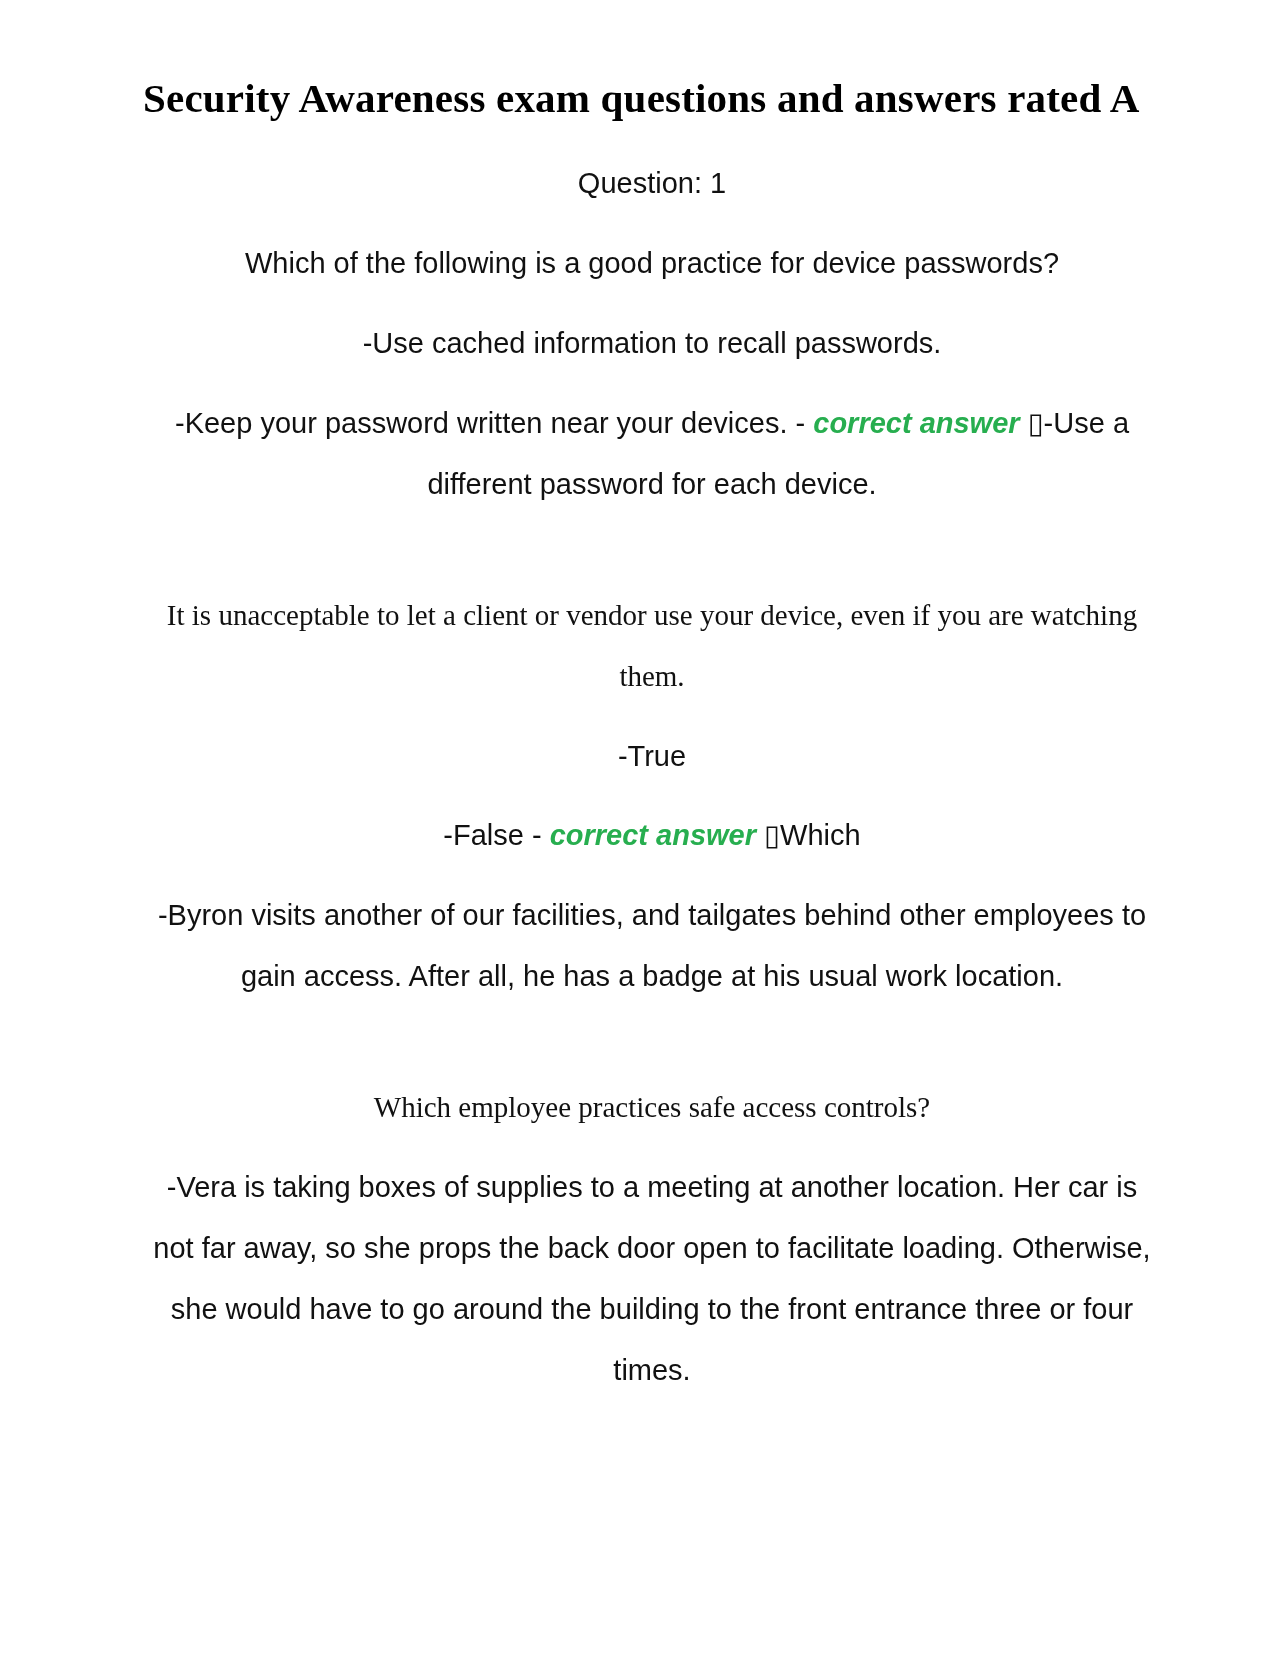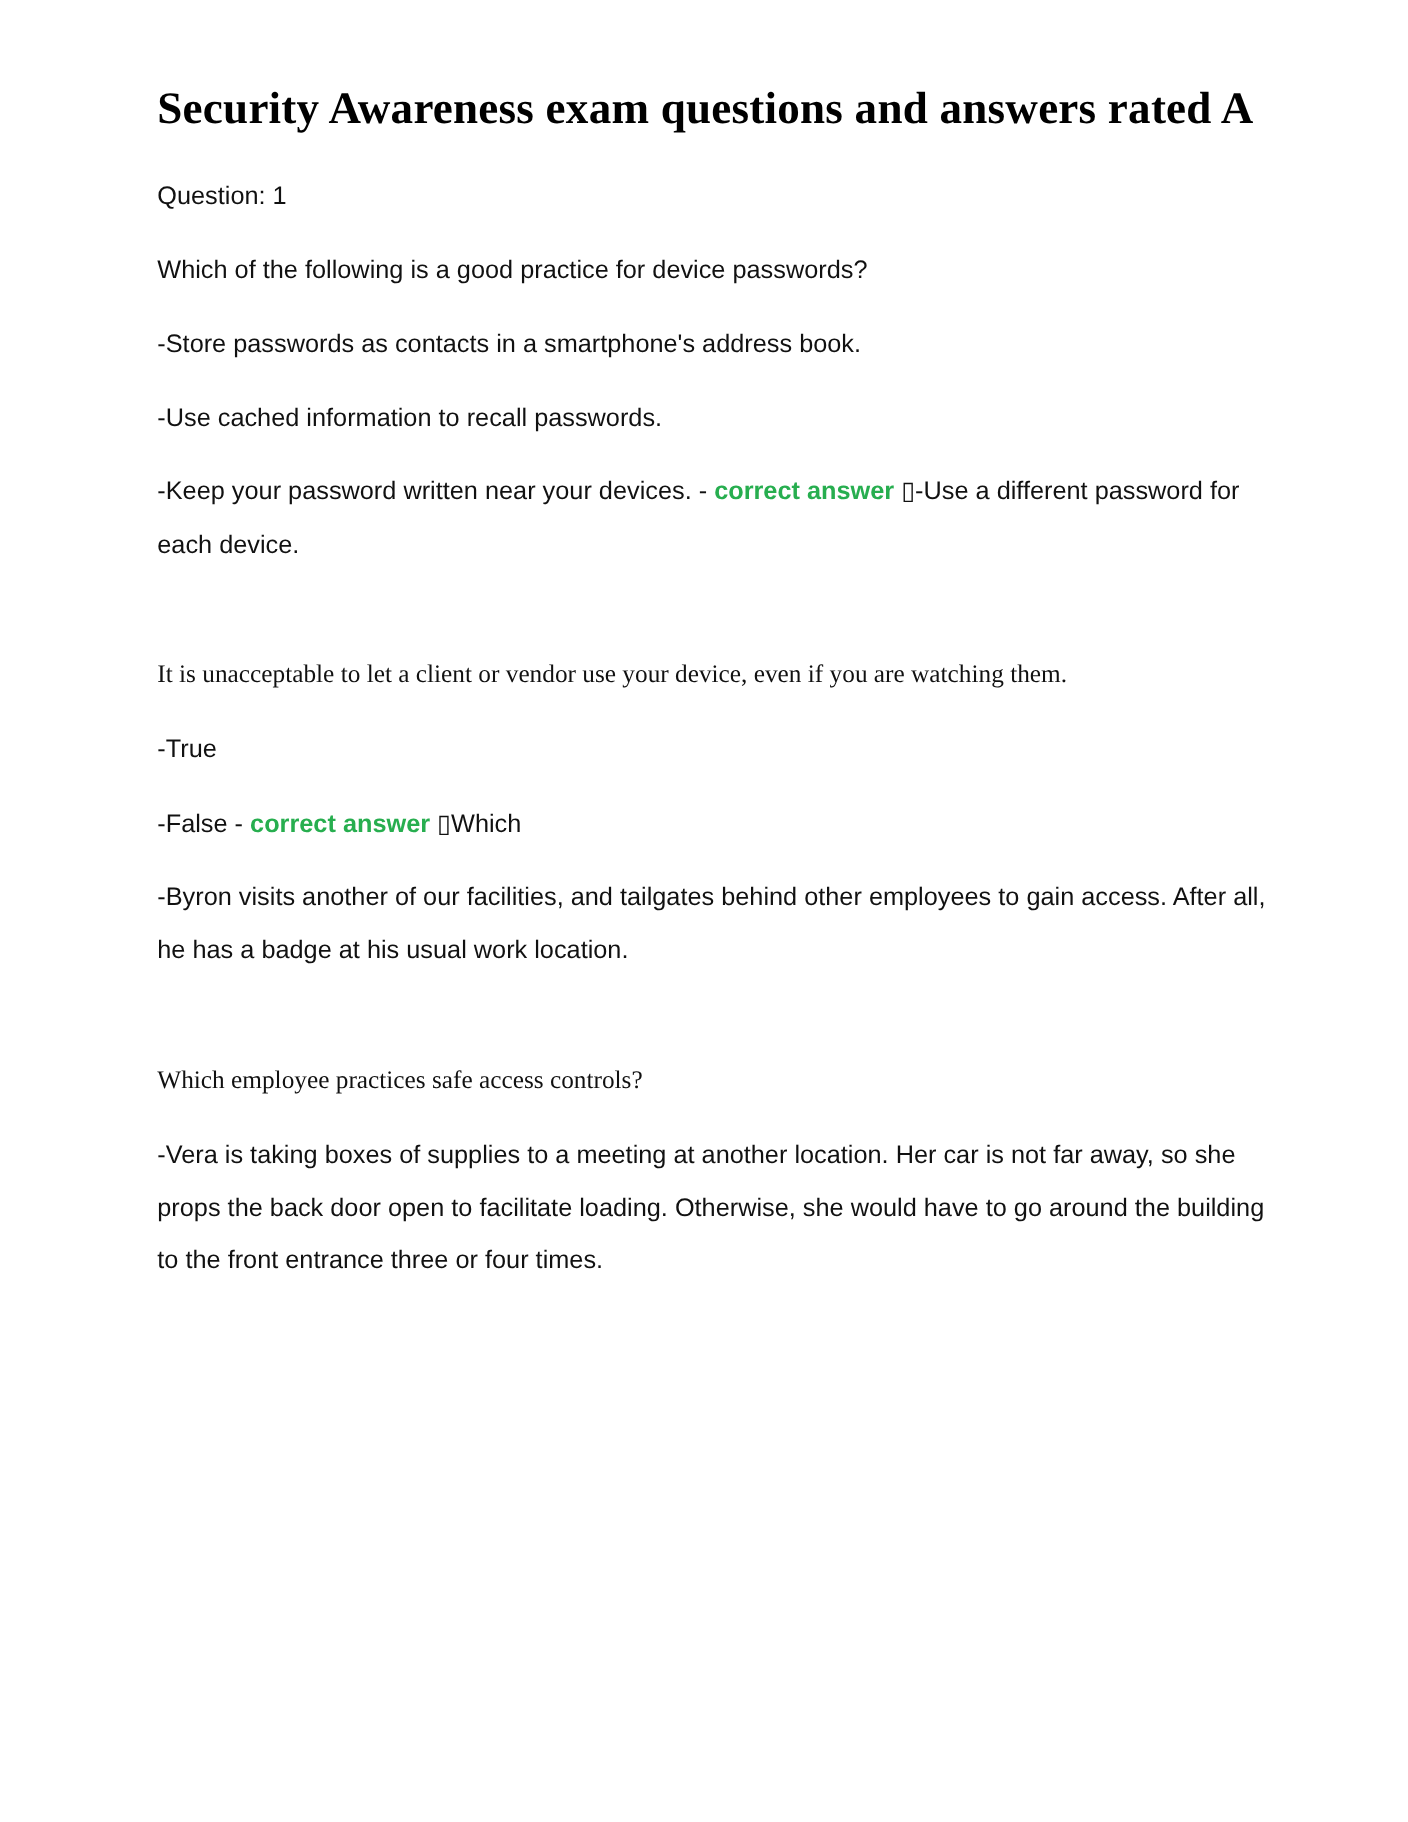--- a/index.html
+++ b/index.html
@@ -20,46 +20,47 @@
   h1.doc-title {
     font-family: "Liberation Serif", serif;
     font-weight: bold;
     font-size: 41px;
     line-height: 1.3;
     color: #000000;
     margin: 0 0 28px 0;
     letter-spacing: 0.2px;
   }
   p.para {
-    font-size: 23px;
+    font-size: 29px;
     line-height: 2.1;
     margin: 0 0 19px 0;
+    text-align: center;
   }
   p.gap-before {
     margin-top: 70px;
     font-family: Liberation Serif, serif;
   }
   .correct {
     color: var(--accent-green, #27ae4f);
     font-weight: bold;
+    font-style: italic;
   }
 </style>
 </head>
 <body>
 
 <div class="page">
 
   <h1 class="doc-title">Security Awareness exam questions and answers rated A</h1>
 
   <p class="para">Question: 1</p>
 
   <p class="para">Which of the following is a good practice for device passwords?</p>
 
 
-  <p class="para">-Store passwords as contacts in a smartphone's address book.</p>
 
   <p class="para">-Use cached information to recall passwords.</p>
 
   <p class="para"><span>-Keep your password written near your devices. - </span><span class="correct">correct answer</span><span> ▯-Use a different password for each device.</span></p>
 
   <p class="para gap-before">It is unacceptable to let a client or vendor use your device, even if you are watching them.</p>
 
   <p class="para">-True</p>
 
   <p class="para"><span>-False - </span><span class="correct">correct answer</span><span> ▯Which</span></p>

